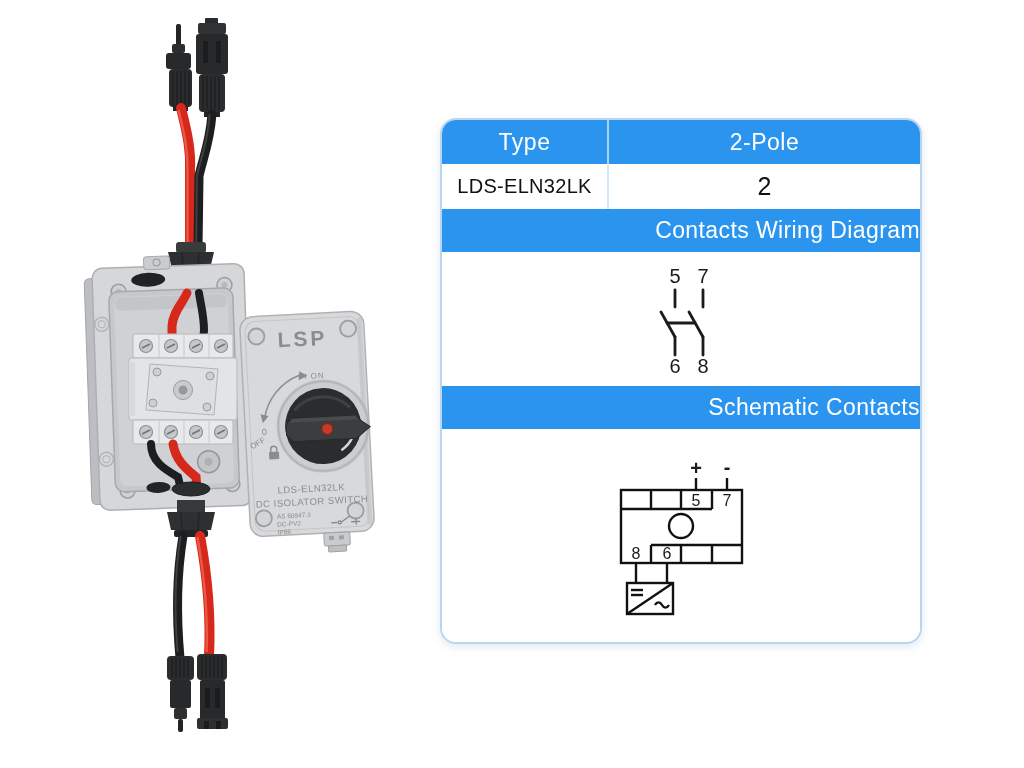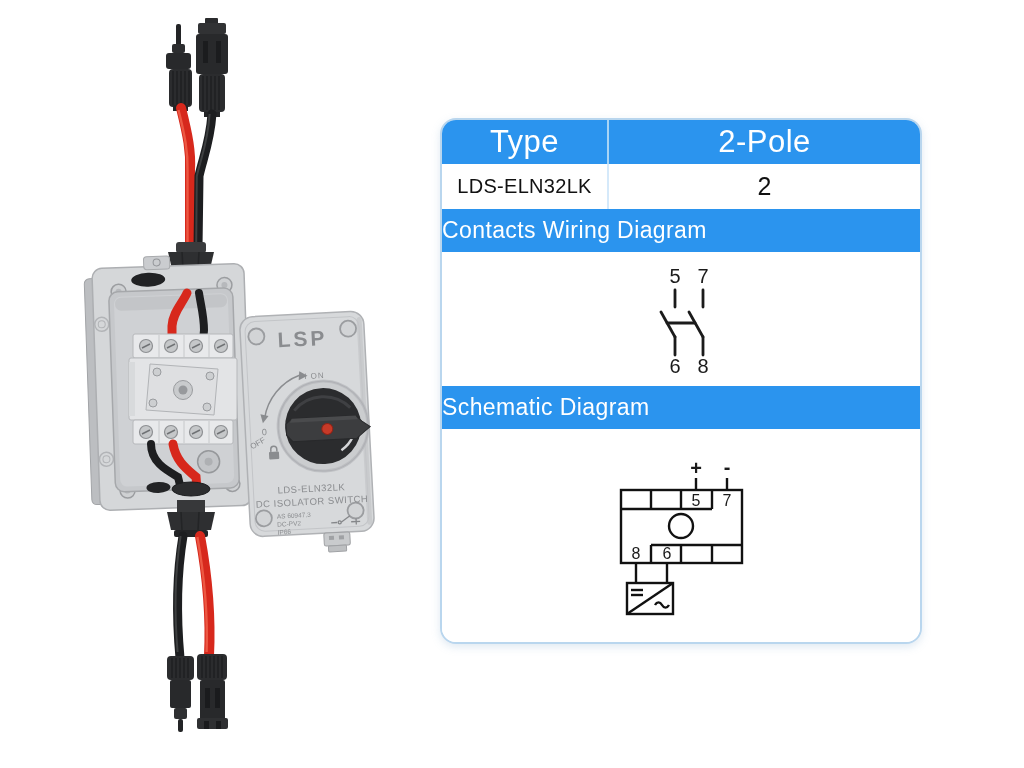--- a/index.html
+++ b/index.html
@@ -11,25 +11,25 @@
              background:#fff;border:2px solid #b9d6ee;border-radius:16px;overflow:hidden;
              box-sizing:border-box;display:flex;flex-direction:column;
              box-shadow:0 3px 8px rgba(140,175,210,.28);}
   .row-header{display:flex;height:44px;flex:0 0 auto;background:#2b94ee;}
   .row-values{display:flex;height:45px;flex:0 0 auto;background:#fff;}
   .cell{display:flex;align-items:center;justify-content:center;box-sizing:border-box;}
   .cell-type{width:167px;flex:0 0 auto;}
   .cell-pole{flex:1 1 auto;text-align:center;}
   .row-header .cell-type{border-right:2px solid #a8d4f5;}
   .row-values .cell-type{border-right:2px solid #d5e9fa;}
-  .hdr-text{color:#fff;font-size:31px;letter-spacing:.5px;}
+  .hdr-text{color:#fff;font-size:23px;letter-spacing:.5px;}
   .val-model{color:#111;font-size:20px;letter-spacing:.3px;}
   .val-pole{color:#111;font-size:25px;}
   .banner{height:43px;flex:0 0 auto;background:#2b94ee;display:flex;align-items:center;
-          justify-content:flex-start;color:#fff;font-size:23px;letter-spacing:.4px;}
+          justify-content:flex-end;color:#fff;font-size:23px;letter-spacing:.4px;}
   .section{background:#fff;display:flex;align-items:center;justify-content:center;}
   .section-contacts{height:134px;flex:0 0 auto;}
   .section-schematic{flex:1 1 auto;}
   .diag-text{font-family:"Liberation Sans",sans-serif;fill:#1b1b1b;}
   .dev-text{font-family:"Liberation Sans",sans-serif;fill:#8a8c8f;}
 </style>
 </head>
 <body>
 
 <div class="canvas">
@@ -331,21 +331,21 @@
           <path d="M32,60 H60"></path>
           <path d="M40,74 V92"></path>
             <path d="M68,74 V92"></path>
         </g>
         <text class="diag-text" x="40" y="110" font-size="20" text-anchor="middle">6</text>
         <text class="diag-text" x="68" y="110" font-size="20" text-anchor="middle">8</text>
       </svg>
     </div>
 
     <div class="banner">
-      <span>Schematic Diagram</span>
+      <span>Schematic Contacts</span>
     </div>
 
     <div class="section section-schematic">
       <svg viewBox="0 0 140 162" width="140" height="162">
         <text class="diag-text" x="85" y="20" font-size="20" font-weight="bold" text-anchor="middle">+</text>
         <text class="diag-text" x="116" y="19" font-size="20" font-weight="bold" text-anchor="middle">-</text>
         <g stroke="#111" stroke-width="2.4" fill="none">
           <path d="M85,23 V35"></path>
             <path d="M116,23 V35"></path>
           <rect x="10" y="35" width="121" height="73"></rect>

